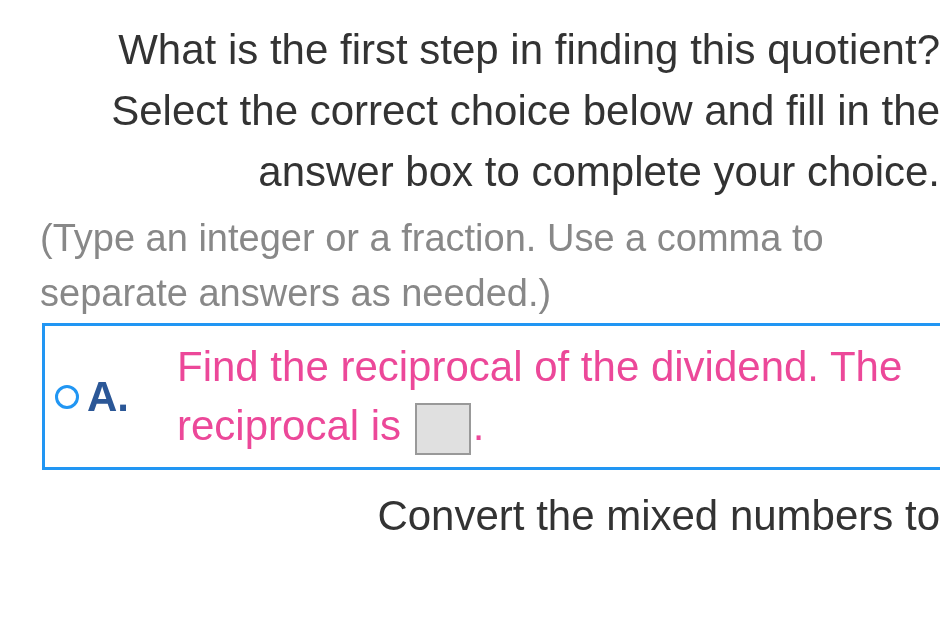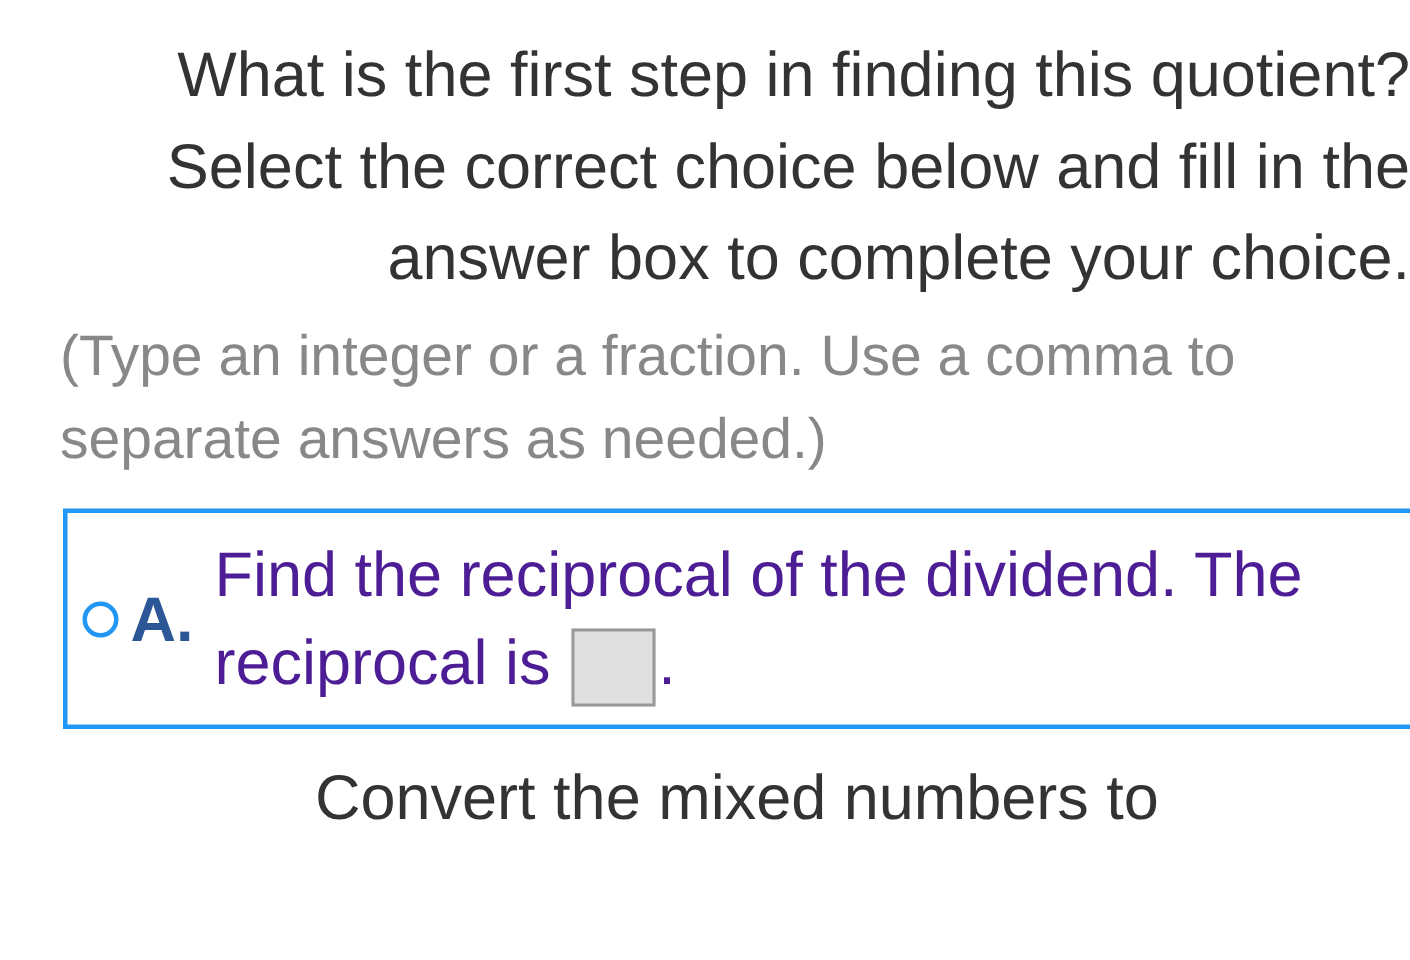--- a/index.html
+++ b/index.html
@@ -22,21 +22,21 @@
       color: #333333;
       line-height: 1.45;
       margin-bottom: 8px;
       text-align: right;
     }
     
     .instruction-text {
       font-size: 38px;
       color: #888888;
       line-height: 1.45;
-      margin-bottom: 18px;
+      margin-bottom: 2px;
     }
     
     .choice-box {
       border: 3px solid #2196F3;
       padding: 12px 10px 12px 10px;
       display: flex;
       align-items: center;
       gap: 14px;
       margin-left: 2px;
       width: 902px;
@@ -68,29 +68,31 @@
       width: 56px;
       height: 52px;
       border: 2px solid #999999;
       background: #e0e0e0;
       vertical-align: middle;
       margin: 0 2px;
     }
     
     .choice-content {
       font-size: 42px;
-      color: #4c1d95;
+      color: #ec4899;
       line-height: 1.4;
+      margin-left: 34px;
     }
     
     .next-choice {
       font-size: 42px;
       color: #333333;
       margin-top: 22px;
       padding-left: 170px;
+      text-align: right;
     }
   </style>
 </head>
 <body>
 
 <div class="question-text">What is the first step in finding this quotient? Select the correct choice below and fill in the answer box to complete your choice.</div>
 
 <div class="instruction-text">(Type an integer or a fraction. Use a comma to separate answers as needed.)</div>
 
 <div class="choice-box">

